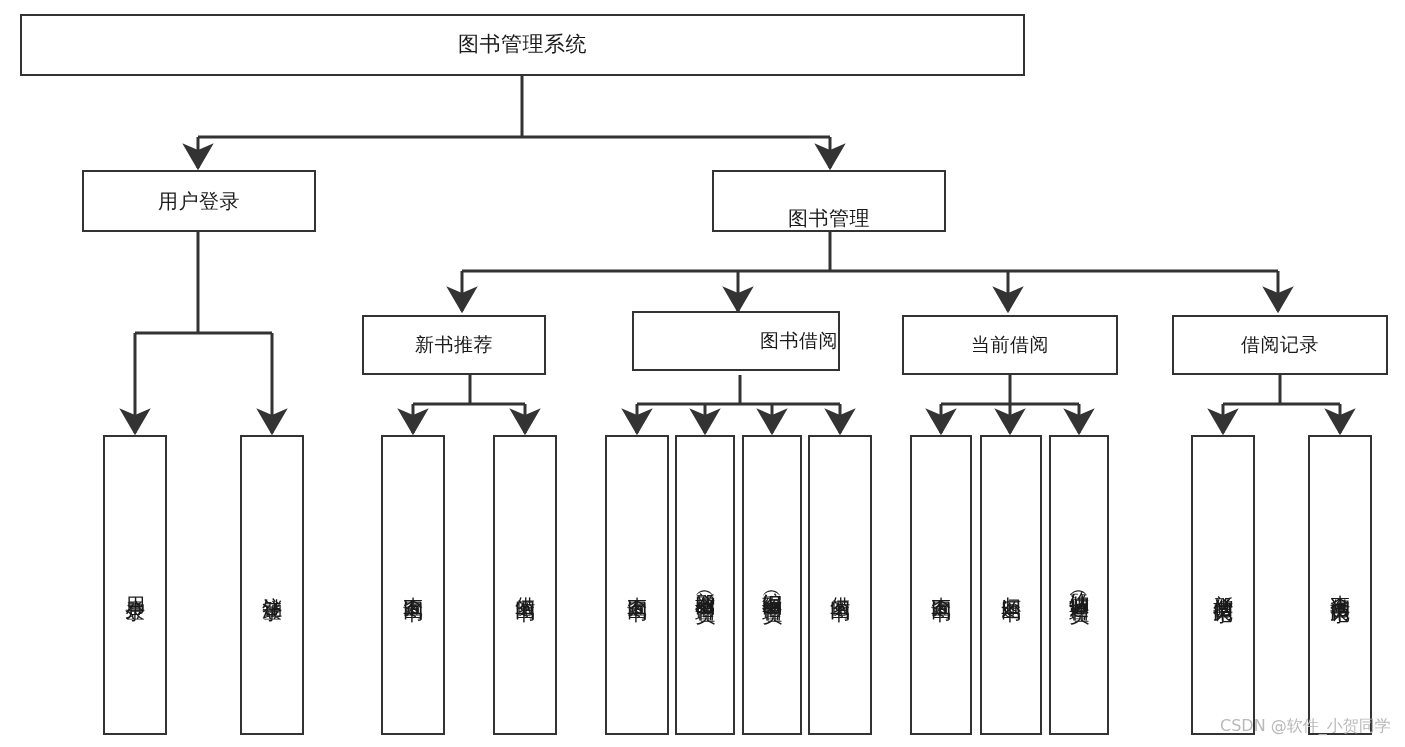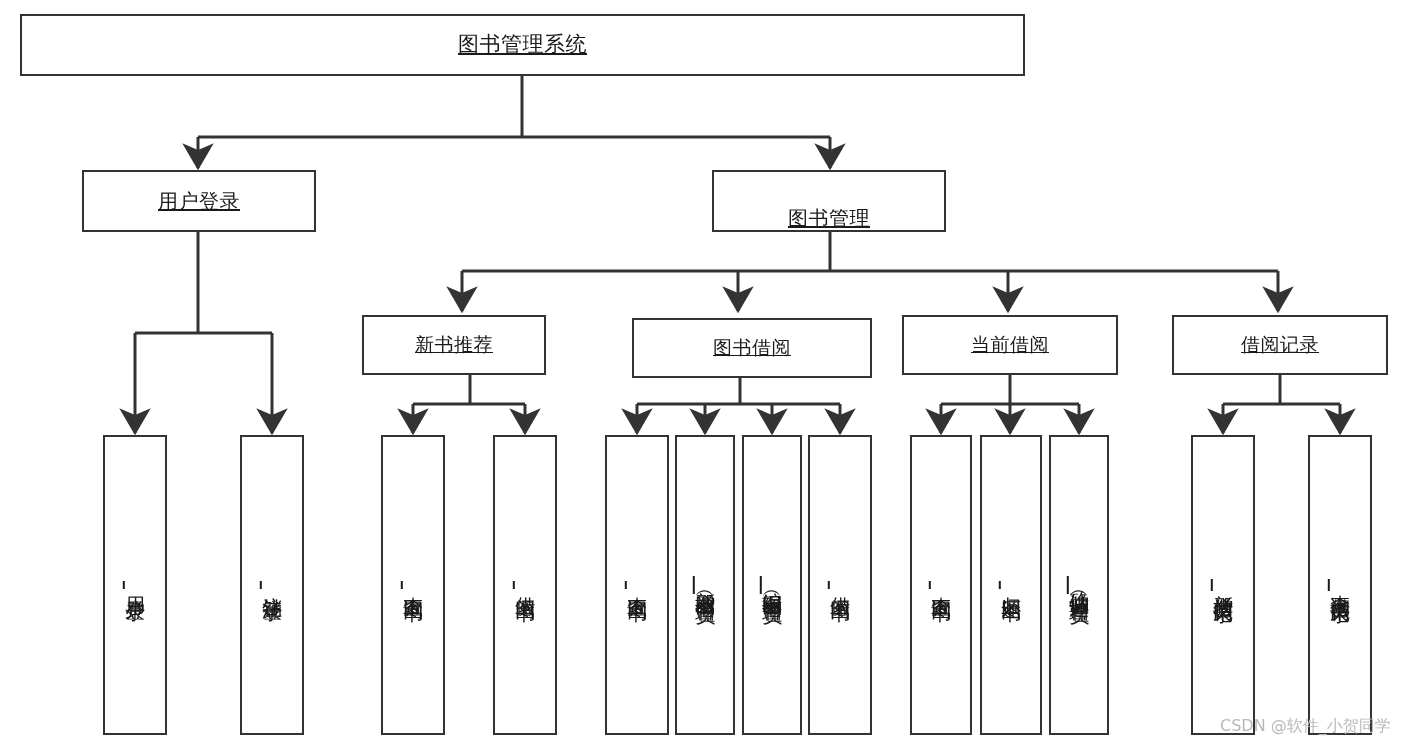--- a/index.html
+++ b/index.html
@@ -36,21 +36,20 @@
     align-items: center;
     justify-content: center;
     z-index: 2;
   }
   .node .label {
     display: block;
     text-align: center;
     color: #1a1a1a;
     line-height: 1.22;
     letter-spacing: 0.5px;
-    text-decoration: underline;
   }
   .node.root .label   { font-size: 21px; }
   .node.level2 .label { font-size: 20px; }
   .node.level3 .label { font-size: 19px; }
   .node.leaf {
     align-items: center;
     justify-content: center;
   }
   .node.leaf .label {
     writing-mode: vertical-rl;
@@ -132,21 +131,21 @@
   <div class="node level2" style="left:82px; top:170px; width:234px; height:62px;">
     <span class="label">用户登录</span>
   </div>
   <div class="node level2" style="left:712px; top:170px; width:234px; height:62px;align-items:flex-end;">
     <span class="label">图书管理</span>
   </div>
 
   <div class="node level3" style="left:362px; top:315px; width:184px; height:60px;">
     <span class="label">新书推荐</span>
   </div>
-  <div class="node level3" style="left:632px; top:318px; width:240px; height:60px;">
+  <div class="node level3" style="left:632px; top:311px; width:208px; height:60px;justify-content:flex-end;">
     <span class="label">图书借阅</span>
   </div>
   <div class="node level3" style="left:1172px; top:315px; width:216px; height:60px;">
     <span class="label">借阅记录</span>
   </div>
   <div class="node level3" style="left:902px; top:315px; width:216px; height:60px;">
     <span class="label">当前借阅</span>
   </div>
 
   <div class="node leaf" style="left:103px; top:435px; width:64px; height:300px;">

